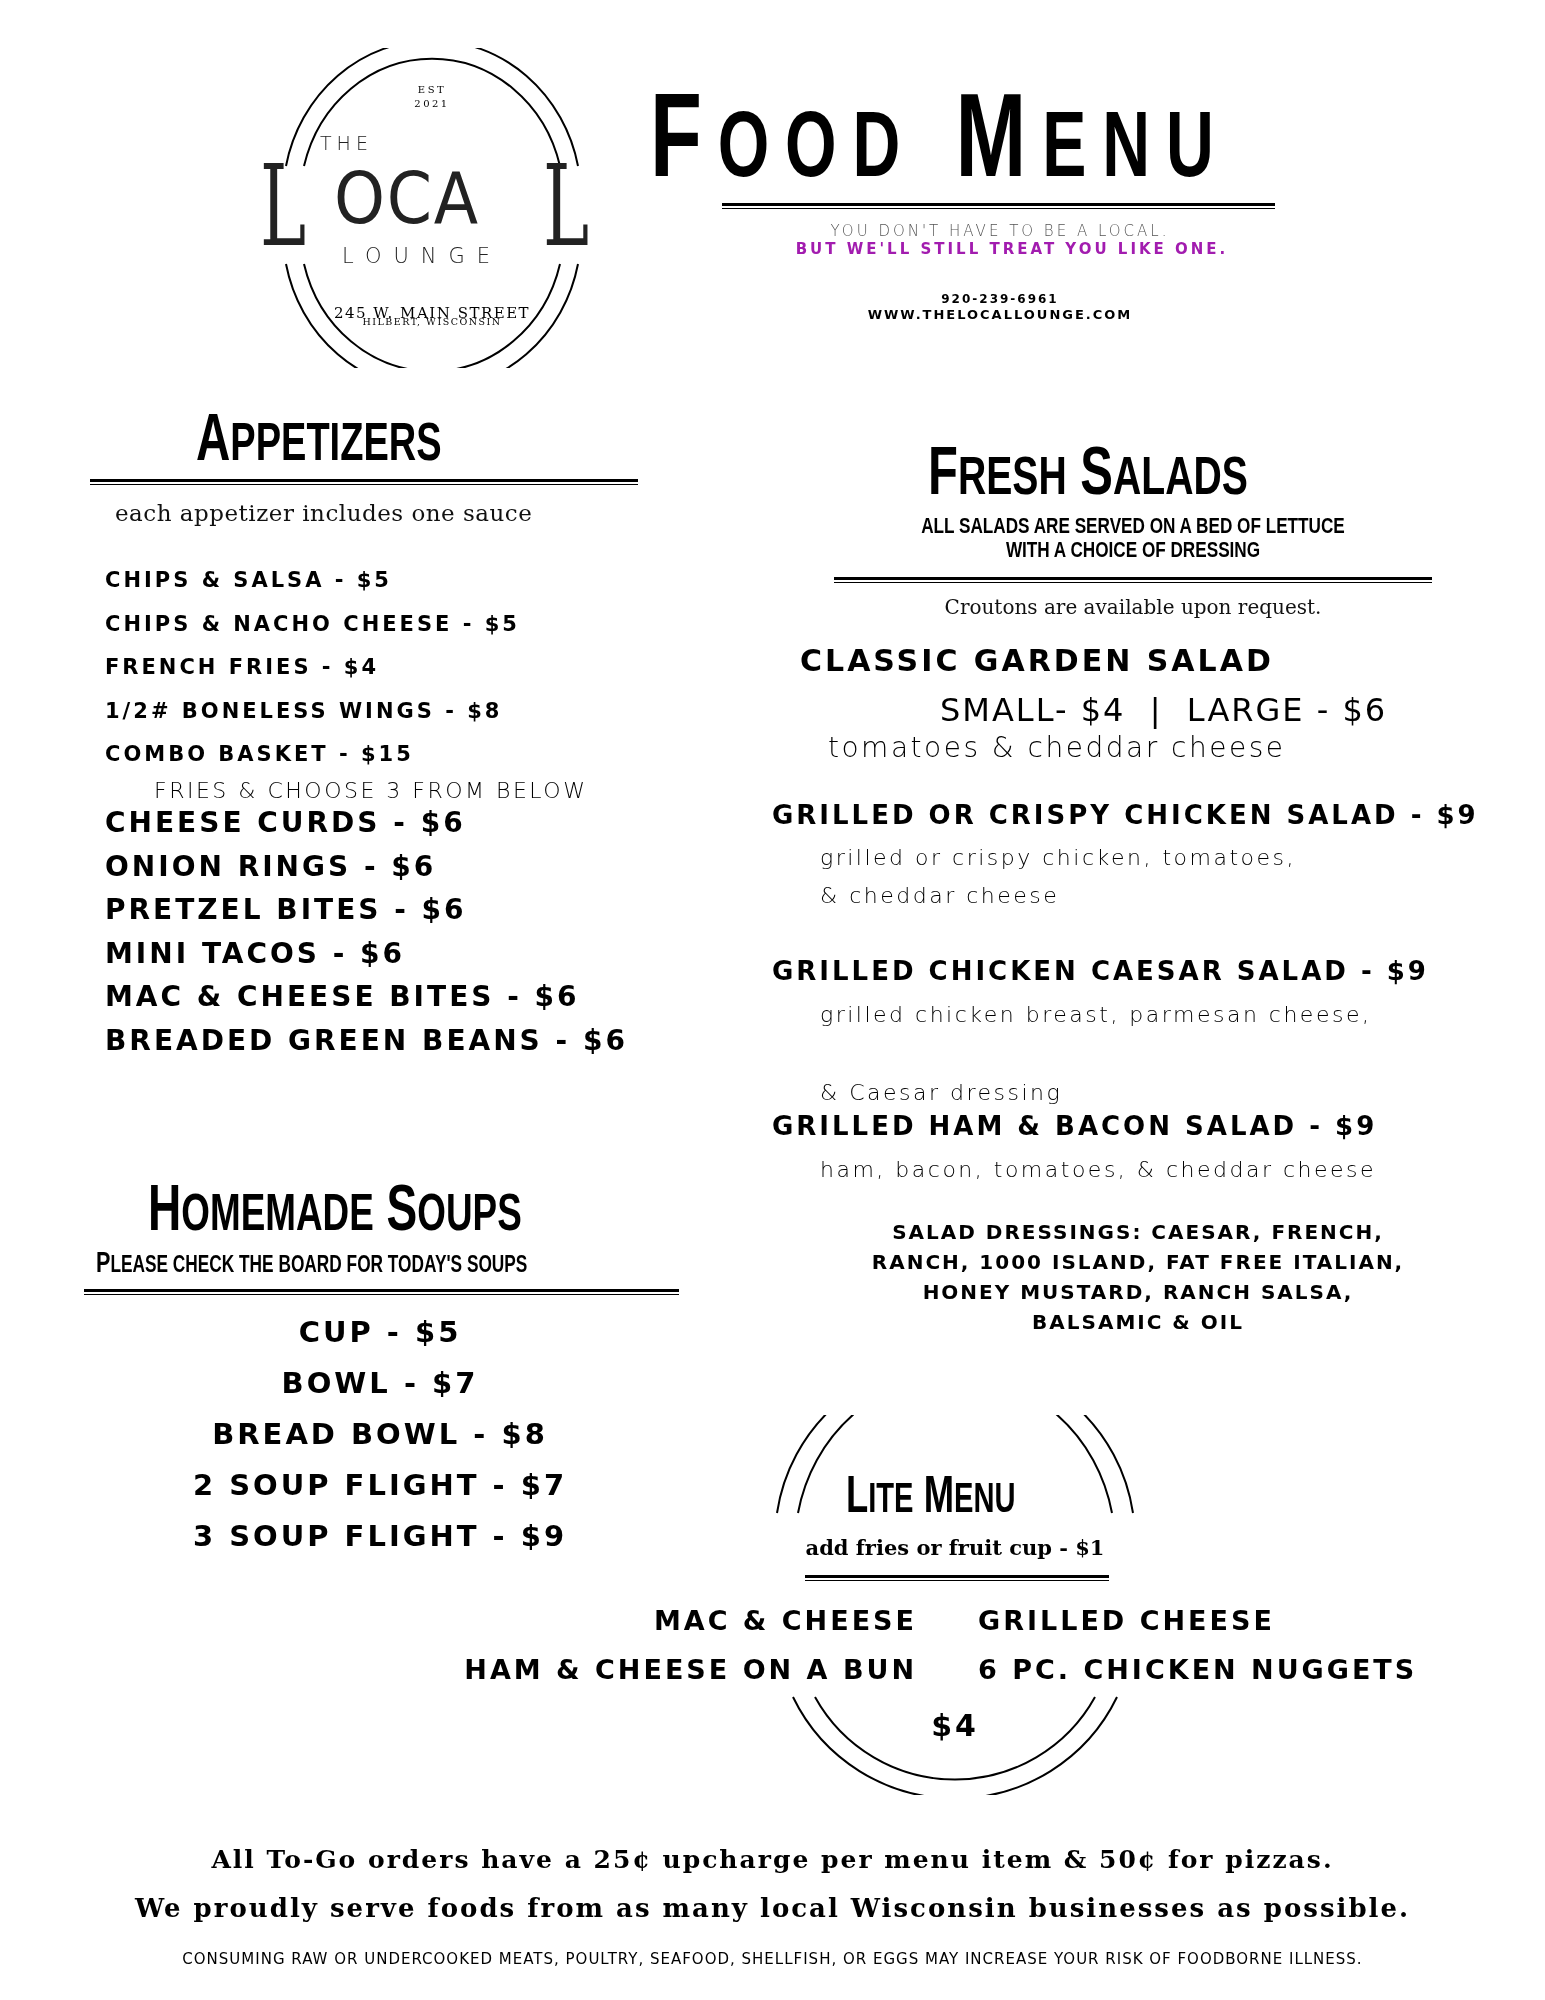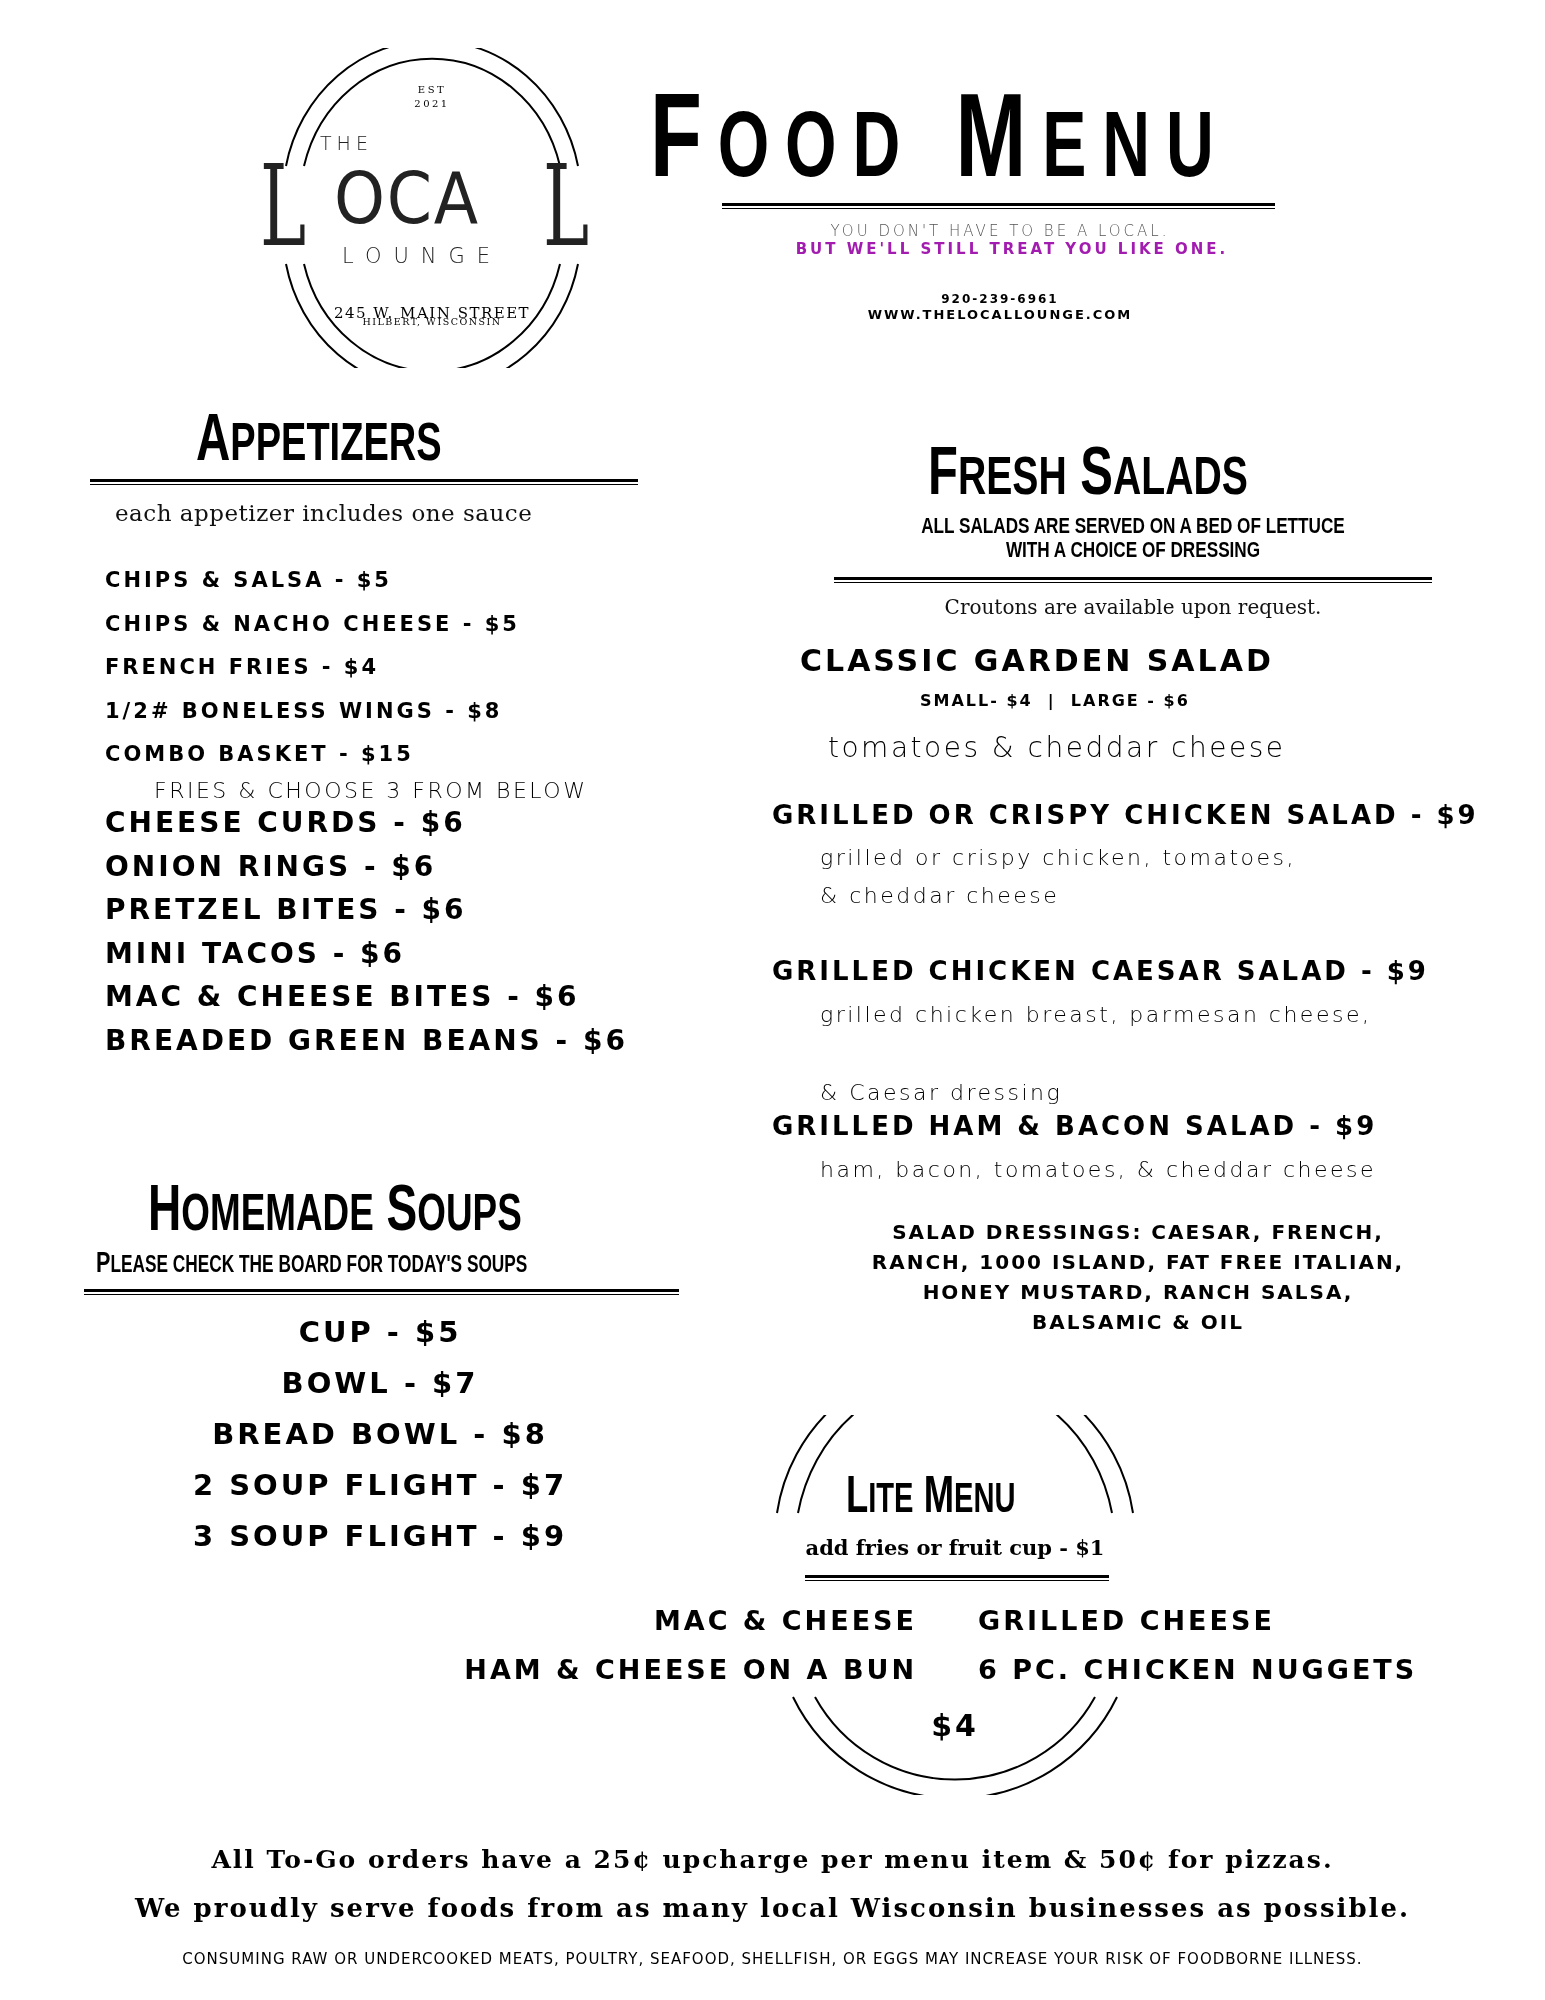--- a/index.html
+++ b/index.html
@@ -106,21 +106,21 @@
     <span>F</span><span class="sc">RESH</span><span>&nbsp;</span><span>S</span><span class="sc">ALADS</span>
   </div>
   <div class="abs center" style="left:783px;width:700px;top:514px;font-family:'Liberation Sans',sans-serif;font-weight:bold;font-size:22px;line-height:24px;">
     <div style="transform:scaleX(0.78);">ALL SALADS ARE SERVED ON A BED OF LETTUCE</div>
     <div style="transform:scaleX(0.78);">WITH A CHOICE OF DRESSING</div>
   </div>
   <div class="dbl" style="left:834px;top:577px;width:598px;"></div>
   <div class="abs serif center" style="left:783px;width:700px;top:595px;font-size:20px;color:#111;">Croutons are available upon request.</div>
 
   <div class="abs geo" style="left:772px;top:643px;font-size:30px;margin-left:28px;">CLASSIC GARDEN SALAD</div>
-  <div class="abs thin" style="left:920px;top:691px;font-size:16px;letter-spacing:2px;font-weight:700;white-space:pre;">SMALL- $4  |  LARGE - $6</div>
+  <div class="abs thin" style="left:940px;top:691px;font-size:32px;letter-spacing:2px;font-weight:400;white-space:pre;">SMALL- $4  |  LARGE - $6</div>
   <div class="abs thin" style="left:828px;top:731px;font-size:28px;letter-spacing:2.5px;font-weight:200;">tomatoes &amp; cheddar cheese</div>
 
   <div class="abs geo" style="left:772px;top:800px;font-size:26px;">GRILLED OR CRISPY CHICKEN SALAD - $9</div>
   <div class="abs thin" style="left:820px;top:845px;font-size:22px;letter-spacing:2.5px;font-weight:200;">grilled or crispy chicken, tomatoes,</div>
   <div class="abs thin" style="left:820px;top:883px;font-size:22px;letter-spacing:2.5px;font-weight:200;">&amp; cheddar cheese</div>
 
   <div class="abs geo" style="left:772px;top:956px;font-size:26px;">GRILLED CHICKEN CAESAR SALAD - $9</div>
   <div class="abs thin" style="left:820px;top:1002px;font-size:22px;letter-spacing:2.5px;font-weight:200;">grilled chicken breast, parmesan cheese,</div>
   <div class="abs thin" style="left:820px;top:1040px;font-size:22px;letter-spacing:2.5px;font-weight:200;margin-top:40px;">&amp; Caesar dressing</div>
 

